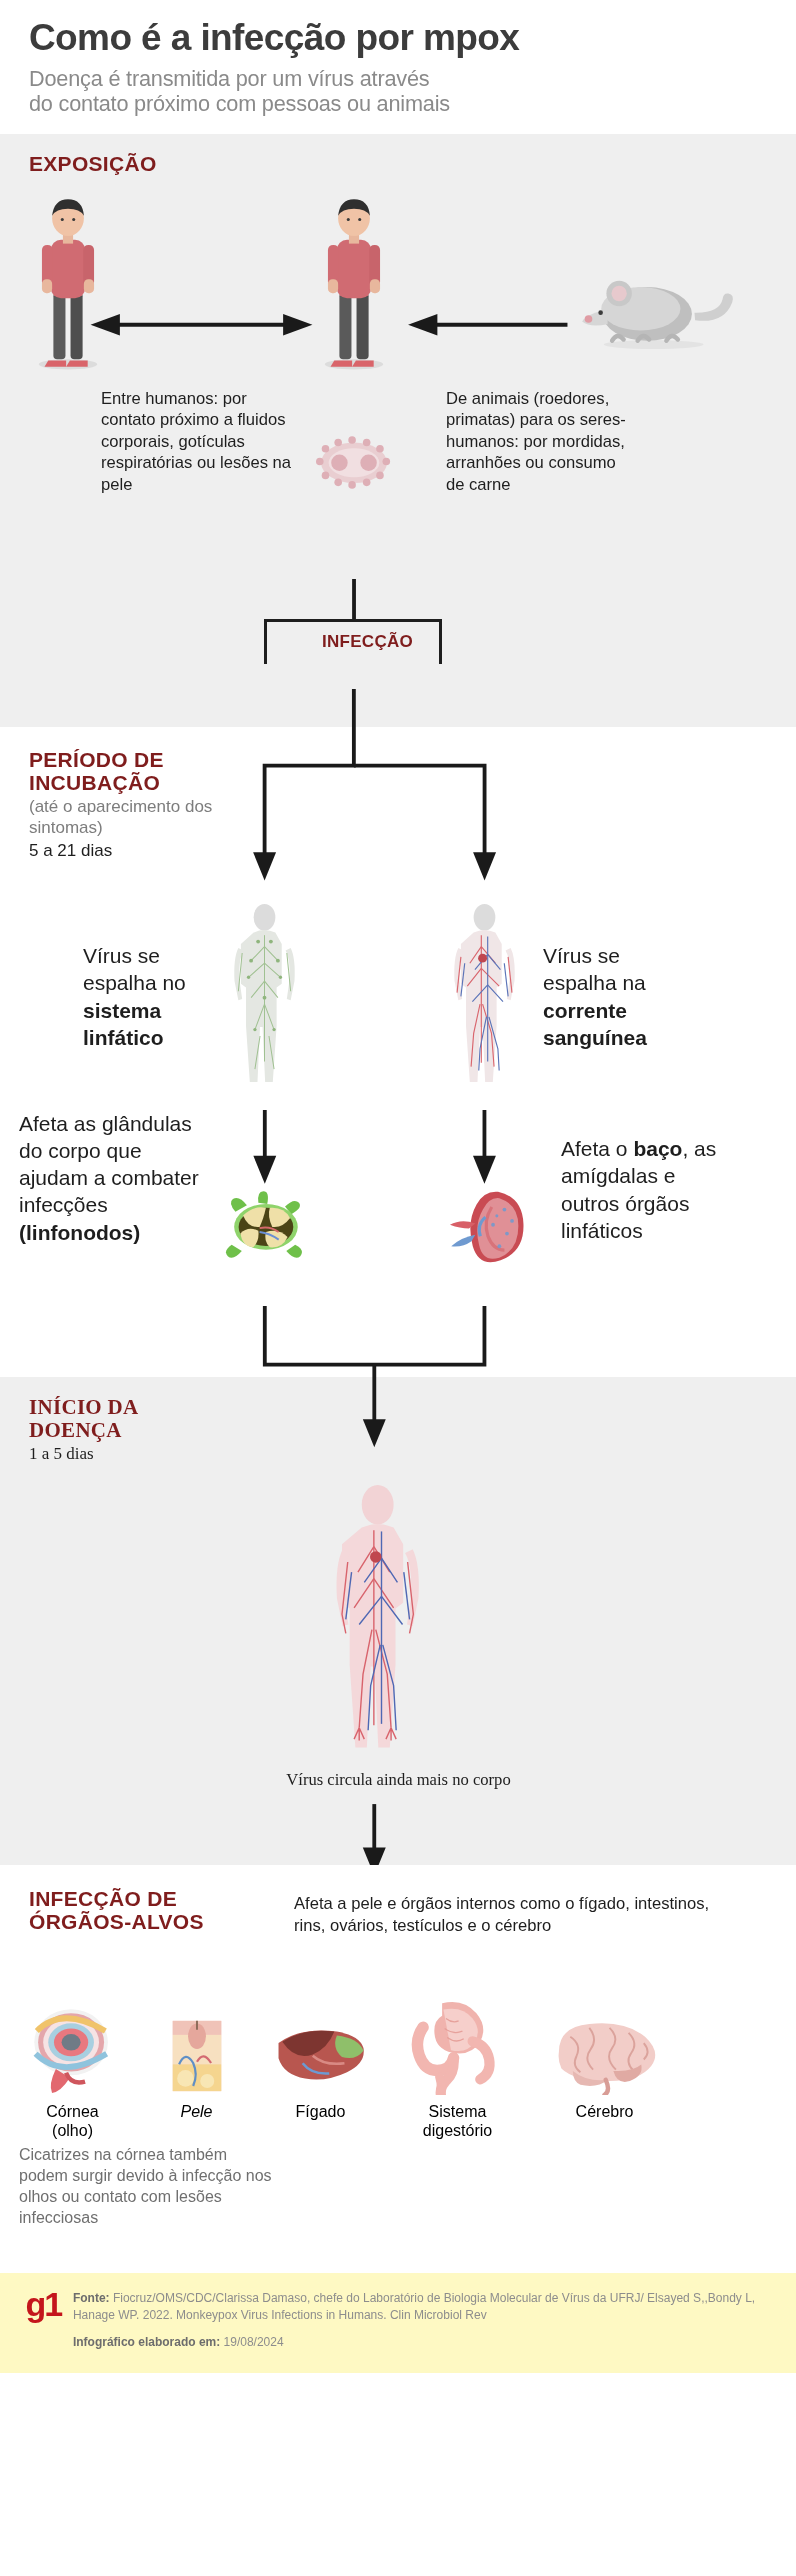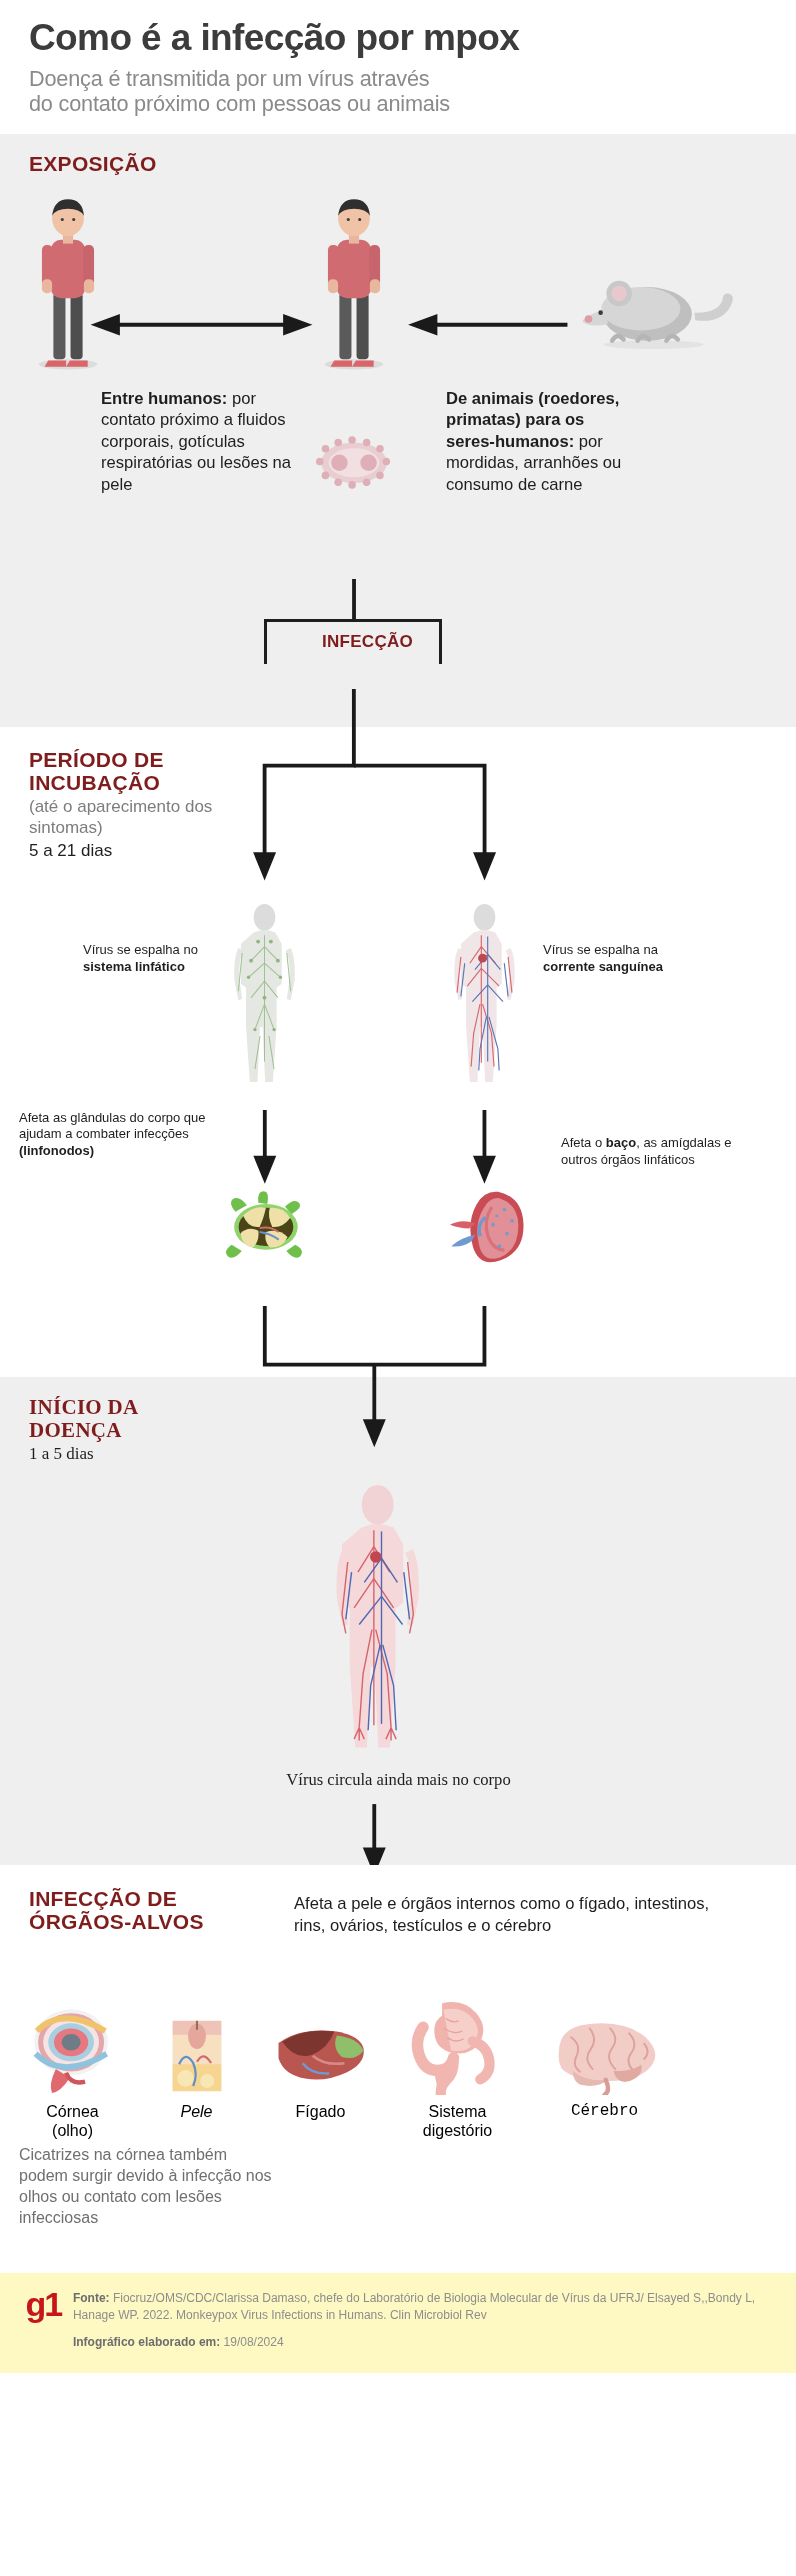--- a/index.html
+++ b/index.html
@@ -38,32 +38,32 @@
 
   
   .exposure { padding:18px 0 0 0; min-height:593px; }
   .exposure .sec-label { margin-left:29px; }
 
   .exp-people { position:relative; height:185px; margin-top:19px; }
   .figure { position:absolute; }
 
   .exp-texts { position:relative; margin-top:9px; height:191px; }
   .txt-block { position:absolute; font-size:16.6px; line-height:1.30; color:#1e1e1e; }
-  .txt-block b { font-weight:bold; }
+  .txt-block b { font-weight:normal; }
 
   
   .connector { position:absolute; left:0; top:0; pointer-events:none; }
 
   
   .incubation { padding:21.7px 0 0 0; min-height:650px; }
   .incubation .sec-label { margin-left:29px; }
   .incubation .sec-sub, .incubation .sec-days { margin-left:29px; }
 
   .body-figs { position:relative; height:191px; margin-top:16.6px; }
-  .side-txt { position:absolute; font-size:13px; line-height:1.30; }
+  .side-txt { position:absolute; font-size:21px; line-height:1.30; }
   .side-txt b { font-weight:bold; }
 
   
   .disease { padding:19px 0 0 0; min-height:446px;font-family:Liberation Serif, serif; }
   .disease .sec-label { margin-left:29px; }
   .disease .sec-days { margin-left:29px; }
   .caption-center {
     text-align:center; font-size:16.6px; color:#1e1e1e; width:100%;
   }
 
@@ -485,21 +485,21 @@
               <path d="M68 60 q14 10 26 2"></path>
             </g>
           </svg>
         </div>
         <div class="organ-label">
           <div>Sistema</div>
           <div>digestório</div>
         </div>
       </div>
 
-      <div class="organ-item" style="width:147px;font-family:Liberation Mono, monospace;">
+      <div class="organ-item" style="width:147px;">
         <div class="organ-art">
           <svg width="115" height="76" viewBox="0 0 180 120">
             <path d="M18 52 q0 -40 48 -44 q56 -6 88 20 q26 24 10 46 q-18 24 -66 24 q-56 0 -76 -20 q-6 -12 -4 -26z" fill="#f2cdc8"></path>
             <g stroke="#dba39c" stroke-width="3" fill="none">
               <path d="M36 28 q18 12 10 30 q-8 16 6 26"></path>
               <path d="M66 14 q14 18 2 34 q-12 16 4 32"></path>
               <path d="M98 14 q16 16 4 32 q-12 16 6 34"></path>
               <path d="M128 22 q16 16 4 32 q-10 14 4 28"></path>
               <path d="M152 38 q12 14 0 26"></path>
             </g>

